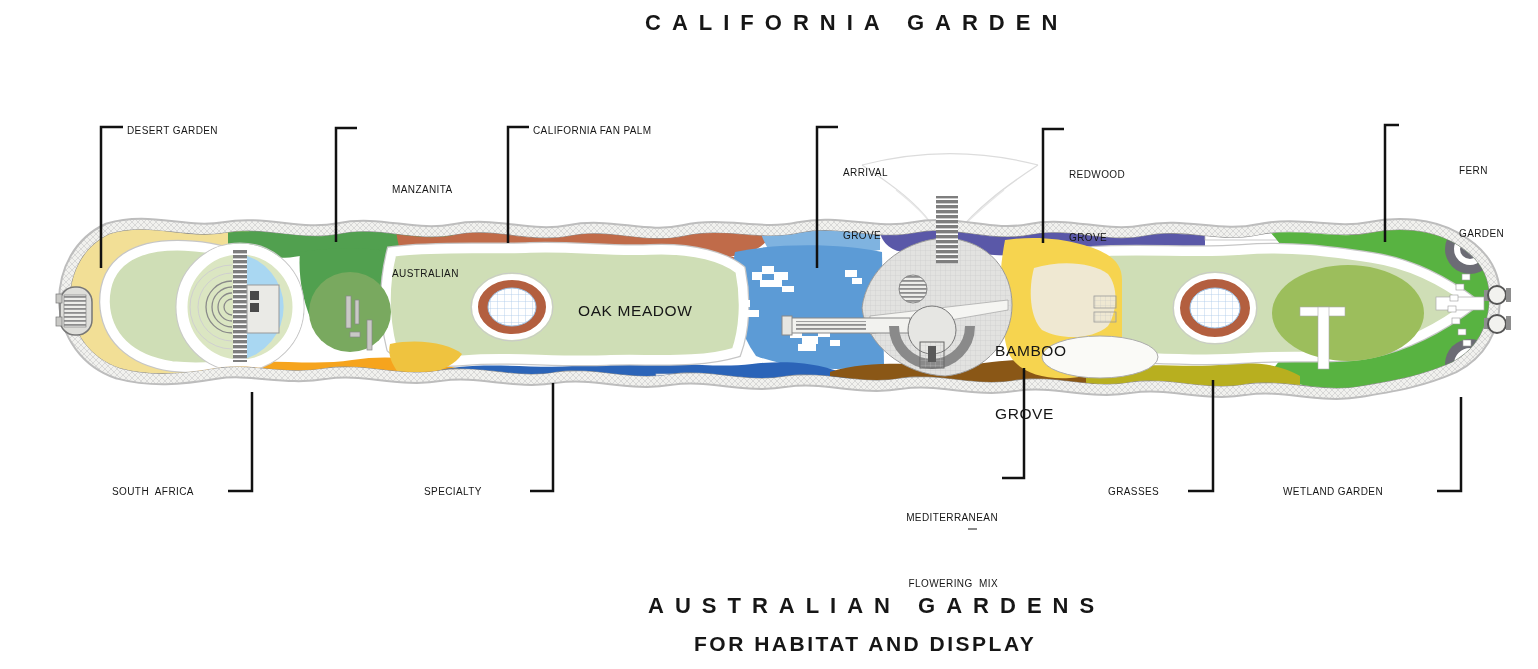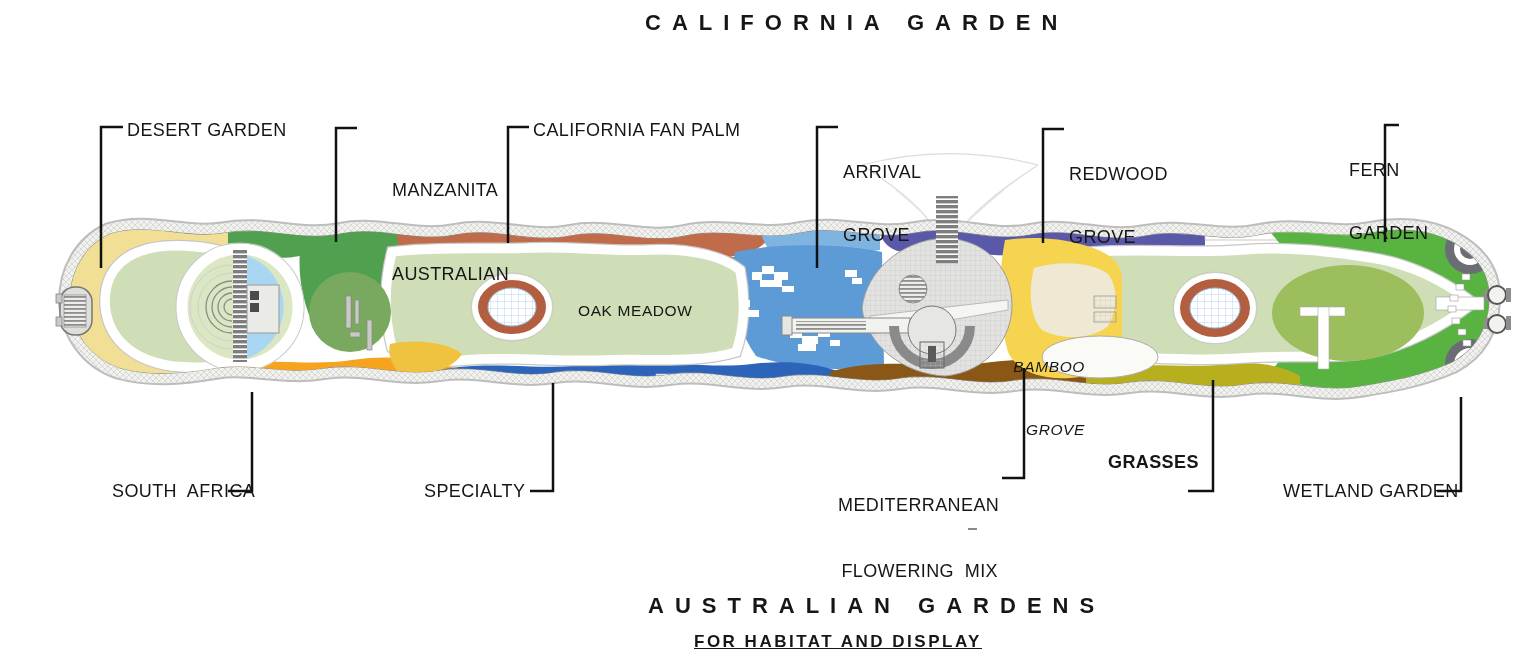--- a/index.html
+++ b/index.html
@@ -1,20 +1,20 @@
 <!DOCTYPE html>
 <html><head>
 <meta charset="utf-8">
 <style>
   html,body{margin:0;padding:0;background:#fff;}
   #canvas{position:relative;width:1538px;height:669px;background:#fff;overflow:hidden;
           font-family:"Liberation Sans",sans-serif;color:#161616;}
   .ttl{position:absolute;font-weight:bold;font-size:22px;letter-spacing:11px;white-space:pre;}
-  .sub{position:absolute;font-weight:bold;font-size:17px;letter-spacing:2.5px;white-space:pre;text-decoration:underline;}
-  .lbl{position:absolute;font-size:18px;line-height:21px;letter-spacing:0.4px;white-space:pre;}
+  .sub{position:absolute;font-weight:bold;font-size:21px;letter-spacing:2.5px;white-space:pre;}
+  .lbl{position:absolute;font-size:10px;line-height:21px;letter-spacing:0.4px;white-space:pre;}
   .lbl.wide{line-height:28px;margin-left:32px;}
   .lbl.rt{text-align:right;}
   .planlbl{position:absolute;font-size:15.5px;line-height:21px;letter-spacing:0.6px;white-space:pre;text-align:center;}
   svg{position:absolute;left:0;top:0;}
   .dash{position:absolute;width:9px;height:2px;background:#8a8a8a;}
 </style>
 </head>
 <body>
 
 <div id="canvas">
@@ -250,34 +250,34 @@
   </div>
   <div class="lbl" style="left:533px;top:120px;">CALIFORNIA FAN PALM</div>
   <div class="lbl" style="left:843px;top:120px;">
     <div>ARRIVAL</div>
     <div>GROVE</div>
   </div>
   <div class="lbl" style="left:1069px;top:122px;">
     <div>REDWOOD</div>
     <div>GROVE</div>
   </div>
-  <div class="lbl" style="left:1349px;top:118px;">
+  <div class="lbl" style="left:1459px;top:118px;">
     <div>FERN</div>
     <div>GARDEN</div>
   </div>
 
   <div class="lbl" style="left:112px;top:481px;">SOUTH  AFRICA</div>
   <div class="lbl" style="left:424px;top:481px;">SPECIALTY</div>
-  <div class="lbl rt" style="left:838px;top:450px;width:160px;line-height:22px;text-align:right;">
+  <div class="lbl rt" style="left:838px;top:463px;width:160px;line-height:22px;text-align:right;">
     <div>MEDITERRANEAN</div>
     <div>FLOWERING  MIX</div>
   </div>
-  <div class="lbl" style="left:1108px;top:452px;font-weight:bold;">GRASSES</div>
+  <div class="lbl" style="left:1108px;top:481px;">GRASSES</div>
   <div class="lbl" style="left:1283px;top:481px;">WETLAND GARDEN</div>
 
   <div class="planlbl" style="left:578px;top:300px;">OAK MEADOW</div>
-  <div class="planlbl" style="left:995px;top:314px;width:90px;text-align:right;font-style:italic;">
+  <div class="planlbl" style="left:995px;top:298px;width:90px;text-align:left;">
     <div>BAMBOO</div>
     <div>GROVE</div>
   </div>
 
   <div class="dash" style="left:968px;top:528px;"></div>
 </div>
 
 </body></html>

